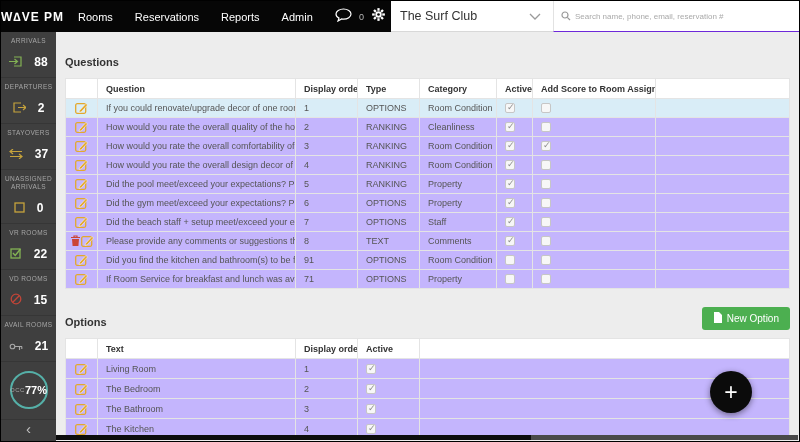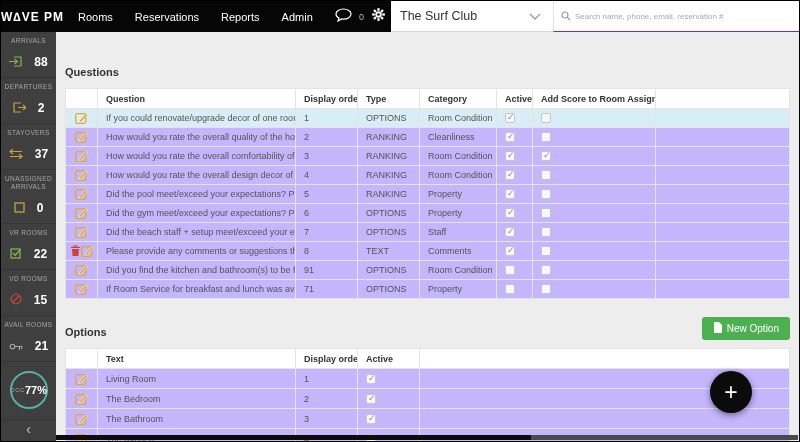--- a/index.html
+++ b/index.html
@@ -32,21 +32,21 @@
   .sb-valrow { margin-top:8px; display:flex; align-items:center; justify-content:center; gap:12px; }
   .sb-value { font-size:12px; font-weight:bold; color:#fff; }
   .sb-occ { padding:9px 0 10px; display:flex; justify-content:center; border-bottom:1px solid #363636; }
   .occ-circle { width:38px; height:38px; border-radius:50%; border:2px solid #55b0a8;
                 display:flex; align-items:center; justify-content:center; }
   .occ-label { font-size:6px; color:#a6a6a6; letter-spacing:.5px; }
   .occ-value { font-size:11px; font-weight:bold; color:#fff; }
   .sb-collapse { margin-top:auto; margin-bottom:42px; text-align:center; color:#c0c0c0;
                  font-size:15px; cursor:pointer; }
 
-  .content { flex:1; position:relative; padding:12px 9px; background:#ededed; overflow:hidden; }
+  .content { flex:1; position:relative; padding:2px 9px; background:#ededed; overflow:hidden; }
   .sec { display:flex; justify-content:space-between; align-items:flex-end; margin-top:9px; height:27px; }
   .sec-title { font-size:11px; font-weight:bold; color:#333; margin-bottom:2px; }
   .btn-green { display:flex; align-items:center; gap:5px; background:#4caf50; color:#fff;
                font-size:10px; border:none; border-radius:3px; padding:5px 11px; cursor:pointer; }
 
   table { width:100%; border-collapse:collapse; table-layout:fixed; background:#c4b5fd;
           margin-top:8px; border:1px solid #ccc; }
   th, td { border:1px solid #e4e4e4; font-size:9px; color:#555; padding:0 0 0 8px;
            text-align:left; white-space:nowrap; overflow:hidden; }
   th { color:#333; font-weight:bold; height:20px; background:#fff; }

